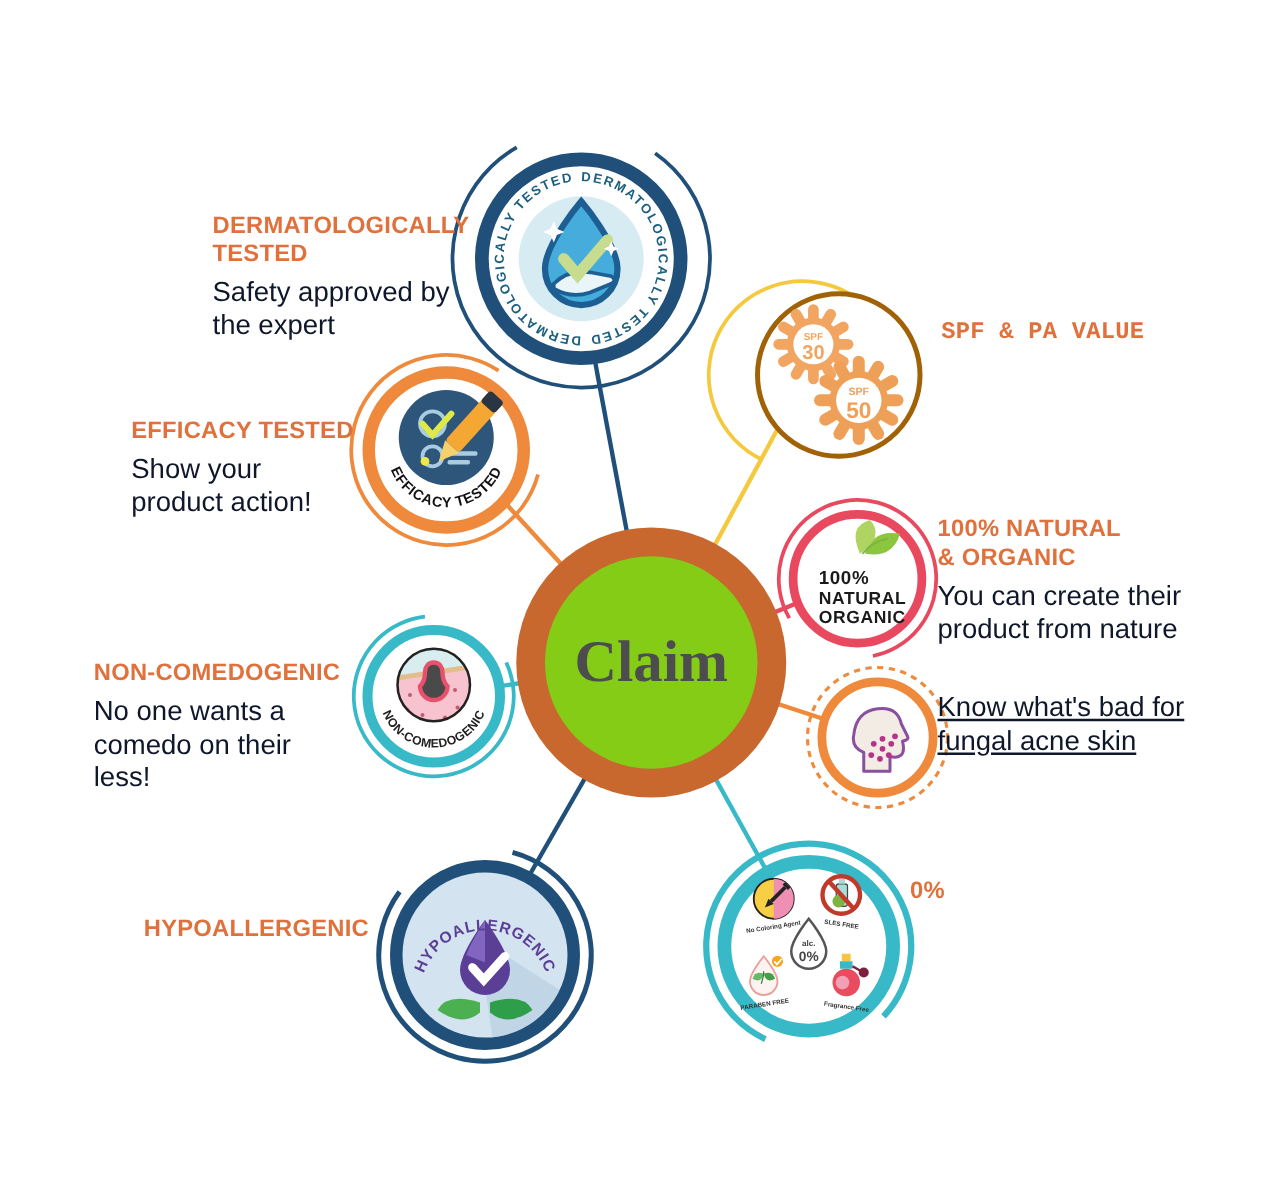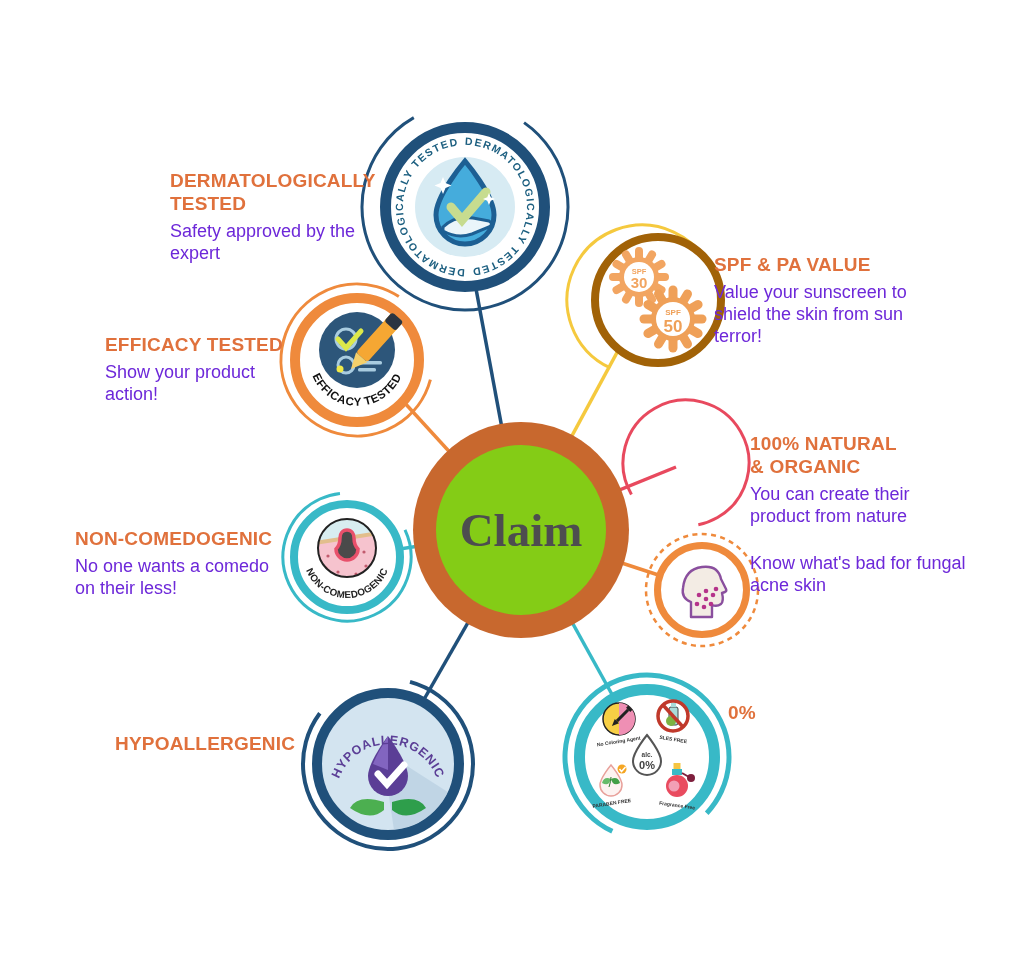--- a/index.html
+++ b/index.html
@@ -8,21 +8,21 @@
   .overlay{position:absolute;left:0;top:0;z-index:1;}
   .badge{position:absolute;border-radius:50%;background:#fff;box-sizing:border-box;z-index:2;}
   .badge svg{display:block;width:100%;height:100%;}
   .center-circle{position:absolute;left:413px;top:422px;width:216px;height:216px;border-radius:50%;
                  background:#C8682E;z-index:2;}
   .center-inner{position:absolute;left:23px;top:23px;width:170px;height:170px;border-radius:50%;
                 background:#84cc16;display:flex;align-items:center;justify-content:center;}
   .claim{font-family:"Liberation Serif",serif;font-weight:700;font-size:47px;color:#4D4D4F;}
   .tb{position:absolute;z-index:2;}
   .tb-title{margin:0 0 5px 0;font-size:19px;line-height:1.2;color:#E0713C;font-weight:700;letter-spacing:.2px;}
-  .tb-desc{font-size:18px;line-height:1.22;color:#6d28d9;}
+  .tb-desc{font-size:22px;line-height:1.22;color:#0f172a;}
 </style>
 </head>
 <body>
 
 <div class="stage">
 
   <svg class="overlay" width="1024" height="960">
     <line x1="521" y1="530" x2="465" y2="230" stroke="#20507A" stroke-width="3.5"></line>
     <line x1="521" y1="530" x2="640" y2="310" stroke="#F5C93E" stroke-width="3.5"></line>
     <line x1="521" y1="530" x2="370" y2="365" stroke="#EF8A3C" stroke-width="3.5"></line>
@@ -58,21 +58,21 @@
         <textPath href="#dermcirc" startOffset="50%">DERMATOLOGICALLY TESTED</textPath>
       </text>
       <path d="M74 28 C74 28 45 62 45 82 a29 29 0 0 0 58 0 C103 62 74 28 74 28 Z" fill="#45ACDC" stroke="#1D5F93" stroke-width="5"></path>
       <path d="M52 94 q12 -12 30 -9 l16 3 q5 3 0 6 l-17 7 q-15 5 -29 -3 z" fill="#EAF5FA" stroke="#1D5F93" stroke-width="3"></path>
       <path d="M60 74 l11 13 l24 -28" stroke="#C7DC8F" stroke-width="9" fill="none" stroke-linecap="round"></path>
       <path d="M52 44 l2.5 6 6 2.5 -6 2.5 -2.5 6 -2.5 -6 -6 -2.5 6 -2.5 z" fill="#fff"></path>
       <path d="M98 60 l1.8 4.2 4.2 1.8 -4.2 1.8 -1.8 4.2 -1.8 -4.2 -4.2 -1.8 4.2 -1.8 z" fill="#fff"></path>
     </svg>
   </div>
 
-  <div class="badge" style="left:591px;top:233px;width:134px;height:134px;border:8px solid #a16207;text-align:right;">
+  <div class="badge" style="left:604px;top:233px;width:134px;height:134px;border:4px solid #a16207;text-align:right;">
     <svg viewBox="0 0 118 118">
       <g stroke="#F2A561" stroke-width="8" stroke-linecap="round">
         <line x1="59" y1="36" x2="66" y2="36"></line>
           <line x1="56.5" y1="45.5" x2="62.5" y2="49"></line>
         <line x1="49.5" y1="52.5" x2="53" y2="58.5"></line>
           <line x1="40" y1="55" x2="40" y2="62"></line>
         <line x1="30.5" y1="52.5" x2="27" y2="58.5"></line>
           <line x1="23.5" y1="45.5" x2="17.5" y2="49"></line>
         <line x1="21" y1="36" x2="14" y2="36"></line>
           <line x1="23.5" y1="26.5" x2="17.5" y2="23"></line>
@@ -122,20 +122,30 @@
       </g>
       <defs>
           <path id="effarc" d="M 13,74 A 48 48 0 0 0 101,74"></path>
         </defs>
       <text font-size="11.5" font-weight="bold" fill="#111" letter-spacing="0.5">
         <textPath href="#effarc" startOffset="50%" text-anchor="middle">EFFICACY TESTED</textPath>
       </text>
     </svg>
   </div>
 
+  <div class="badge" style="left:631px;top:408px;width:110px;height:110px;border:7px solid #E8495E;">
+    <svg viewBox="0 0 96 96">
+      <path d="M54 28 Q60 8 82 12 Q76 32 54 28 Z" fill="#8CC63F"></path>
+      <path d="M50 28 Q40 6 58 1 Q70 14 50 28 Z" fill="#AFD462"></path>
+      <path d="M52 28 Q60 18 72 16" stroke="#7CB342" stroke-width="1.5" fill="none"></path>
+      <text x="17" y="52" font-size="15" font-weight="bold" fill="#1A1A1A" letter-spacing="0.5">100%</text>
+      <text x="17" y="68" font-size="14" font-weight="bold" fill="#1A1A1A" letter-spacing="0.5">NATURAL</text>
+      <text x="17" y="83" font-size="14" font-weight="bold" fill="#1A1A1A" letter-spacing="0.5">ORGANIC</text>
+    </svg>
+  </div>
 
   <div class="badge" style="left:290px;top:500px;width:114px;height:114px;border:8px solid #38B9C7;">
     <svg viewBox="0 0 98 98">
       <defs>
           <clipPath id="ncclip">
             <circle cx="49" cy="40" r="29"></circle>
           </clipPath>
         </defs>
       <g clip-path="url(#ncclip)">
         <rect x="16" y="8" width="66" height="30" fill="#D8EDF0"></rect>
@@ -243,42 +253,41 @@
         <text x="92" y="112" text-anchor="middle" font-size="5" font-weight="bold" fill="#333" transform="rotate(8 92 112)">Fragrance Free</text>
       </g>
     </svg>
   </div>
 
   <div class="tb" style="left:170px;top:170px;width:225px;">
     <h3 class="tb-title">DERMATOLOGICALLY TESTED</h3>
     <div class="tb-desc" style="width:210px;">Safety approved by the expert</div>
   </div>
 
-  <div class="tb" style="left:714px;top:254px;width:218px;">
+  <div class="tb" style="left:753px;top:254px;width:218px;font-family:Liberation Mono, monospace;">
     <h3 class="tb-title">SPF &amp; PA VALUE</h3>
-    <div class="tb-desc">Value your sunscreen to shield the skin from sun terror!</div>
   </div>
 
   <div class="tb" style="left:105px;top:334px;width:185px;">
     <h3 class="tb-title" style="width:220px;">EFFICACY TESTED</h3>
     <div class="tb-desc" style="width:175px;">Show your product action!</div>
   </div>
 
   <div class="tb" style="left:750px;top:413px;width:200px;">
-    <h3 class="tb-title" style="width:160px;margin-top:20px;">100% NATURAL &amp; ORGANIC</h3>
+    <h3 class="tb-title" style="width:160px;">100% NATURAL &amp; ORGANIC</h3>
     <div class="tb-desc" style="width:200px;">You can create their product from nature</div>
   </div>
 
   <div class="tb" style="left:75px;top:528px;width:215px;">
     <h3 class="tb-title">NON-COMEDOGENIC</h3>
     <div class="tb-desc" style="width:195px;">No one wants a comedo on their less!</div>
   </div>
 
   <div class="tb" style="left:750px;top:553px;width:230px;">
-    <div class="tb-desc" style="width:225px;">Know what's bad for fungal acne skin</div>
+    <div class="tb-desc" style="width:225px;text-decoration:underline;">Know what's bad for fungal acne skin</div>
   </div>
 
   <div class="tb" style="left:115px;top:733px;width:200px;">
     <h3 class="tb-title">HYPOALLERGENIC</h3>
   </div>
 
   <div class="tb" style="left:728px;top:702px;width:210px;">
     <h3 class="tb-title">0%</h3>
   </div>
 

